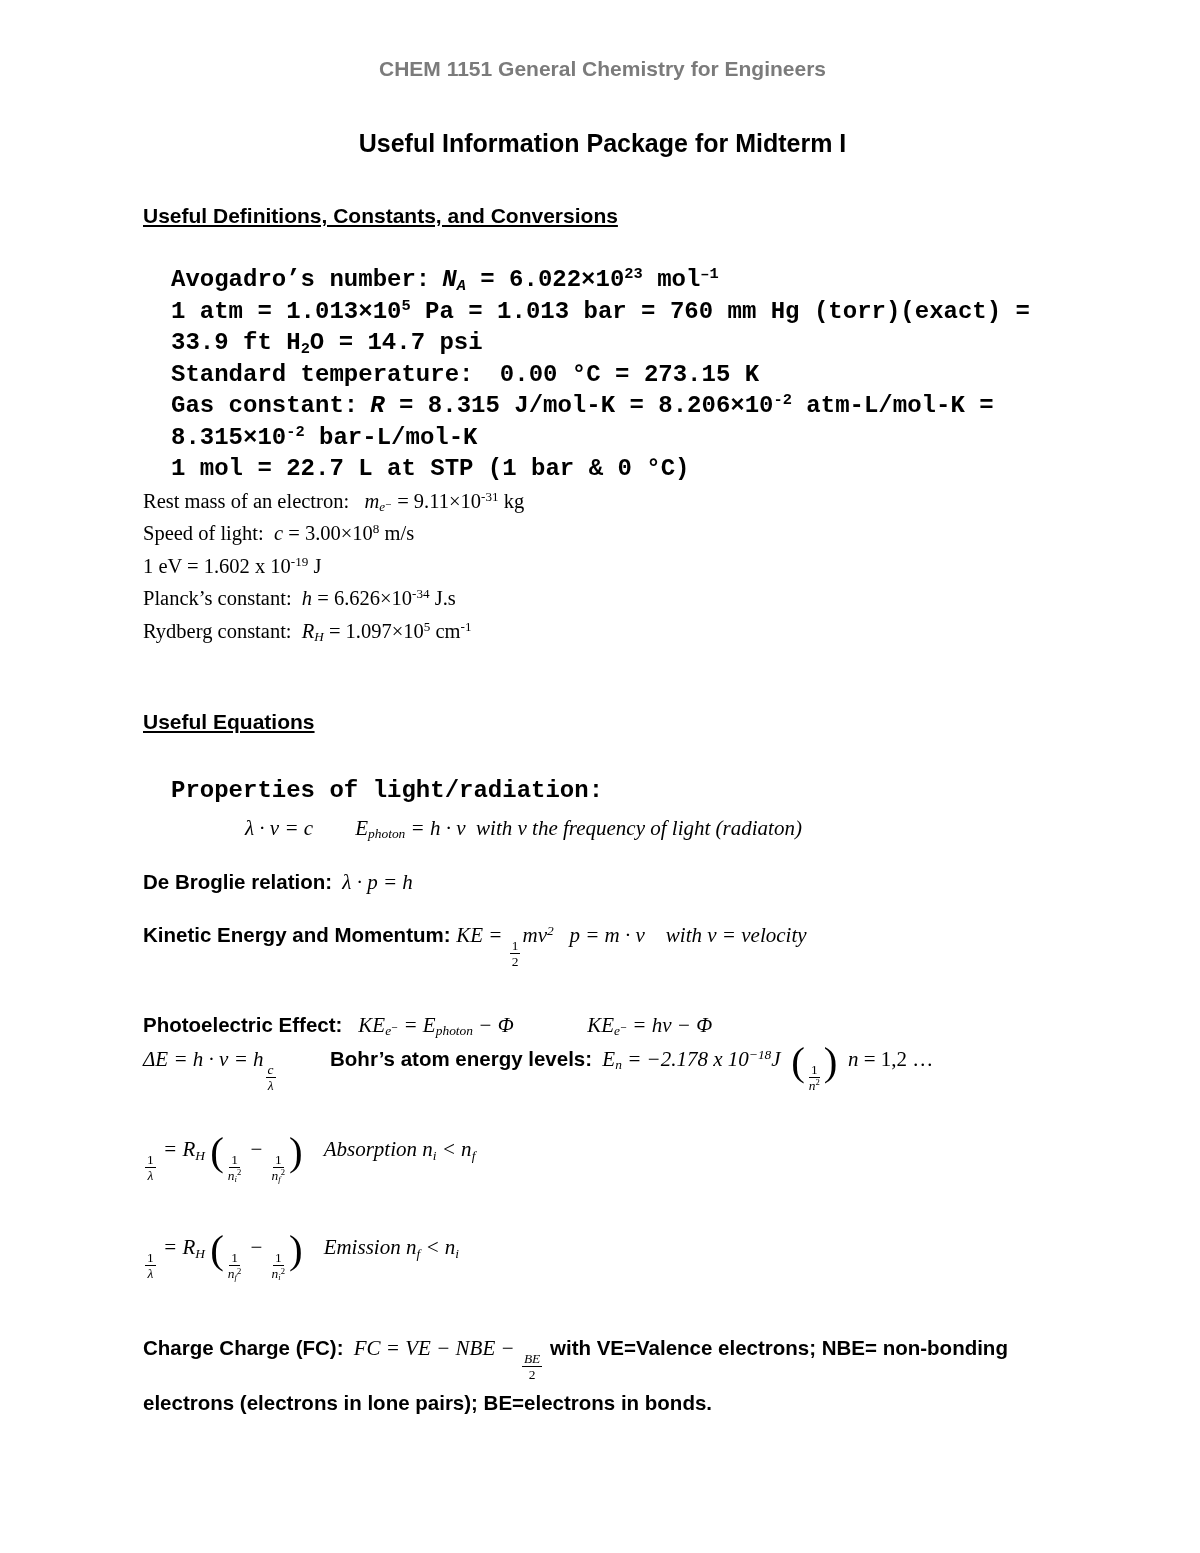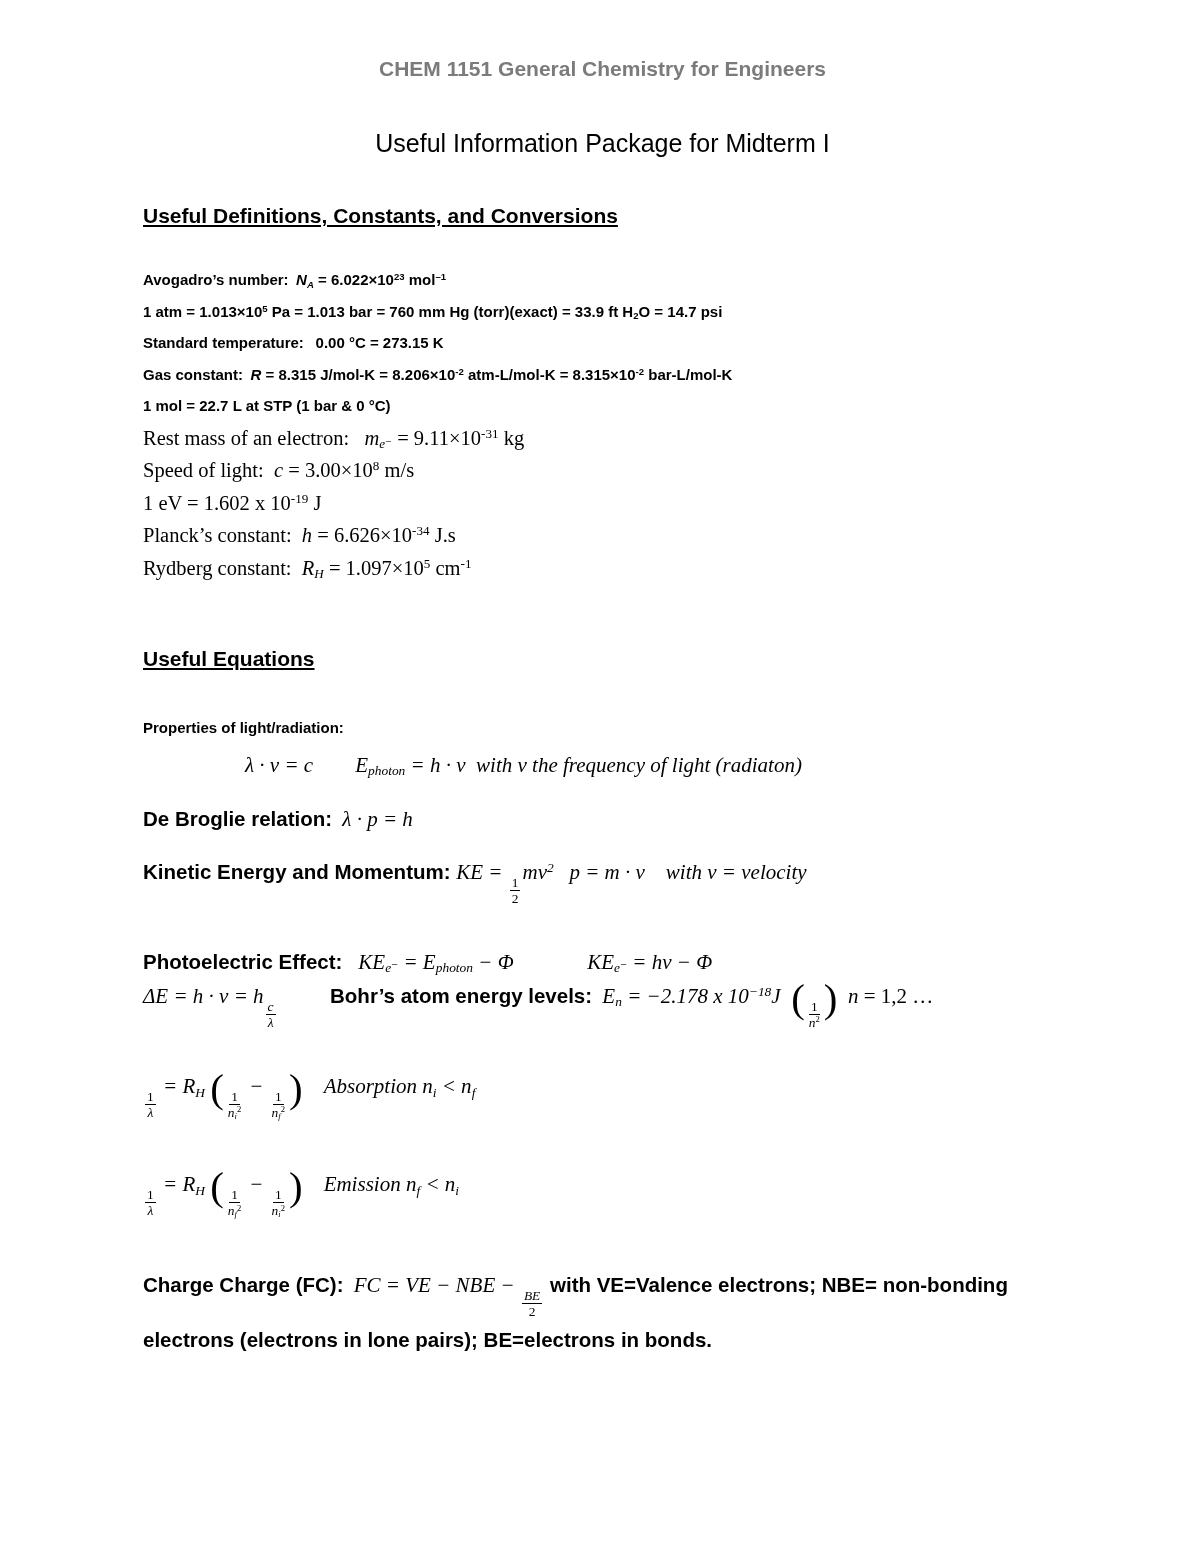--- a/index.html
+++ b/index.html
@@ -17,36 +17,37 @@
   p,h1,h2{margin:0;padding:0;}
 
   .doc-header{
     text-align:center;
     font-weight:bold;
     font-size:21px;
     color:#7b7b7b;
   }
   .doc-title{
     text-align:center;
-    font-weight:normal;
+    font-weight:bold;
     font-size:25px;
     margin-top:48px;
   }
   .sec-head{
     font-weight:bold;
     font-size:21px;
     text-decoration:underline;
     margin-top:46px;
   }
   .const-block{margin-top:36px;}
   .b-line{
-    font-family:Liberation Sans, sans-serif;
+    font-family:Liberation Mono, monospace;
     font-weight:bold;
-    font-size:15px;
+    font-size:24px;
     line-height:31.5px;
+    margin-left:28px;
   }
   .s-line{
     font-family:"Liberation Serif","DejaVu Serif",serif;
     font-weight:normal;
     font-size:20.5px;
     line-height:32.5px;
   }
   .math{
     font-family:"Liberation Serif","DejaVu Serif",serif;
     font-size:21px;

